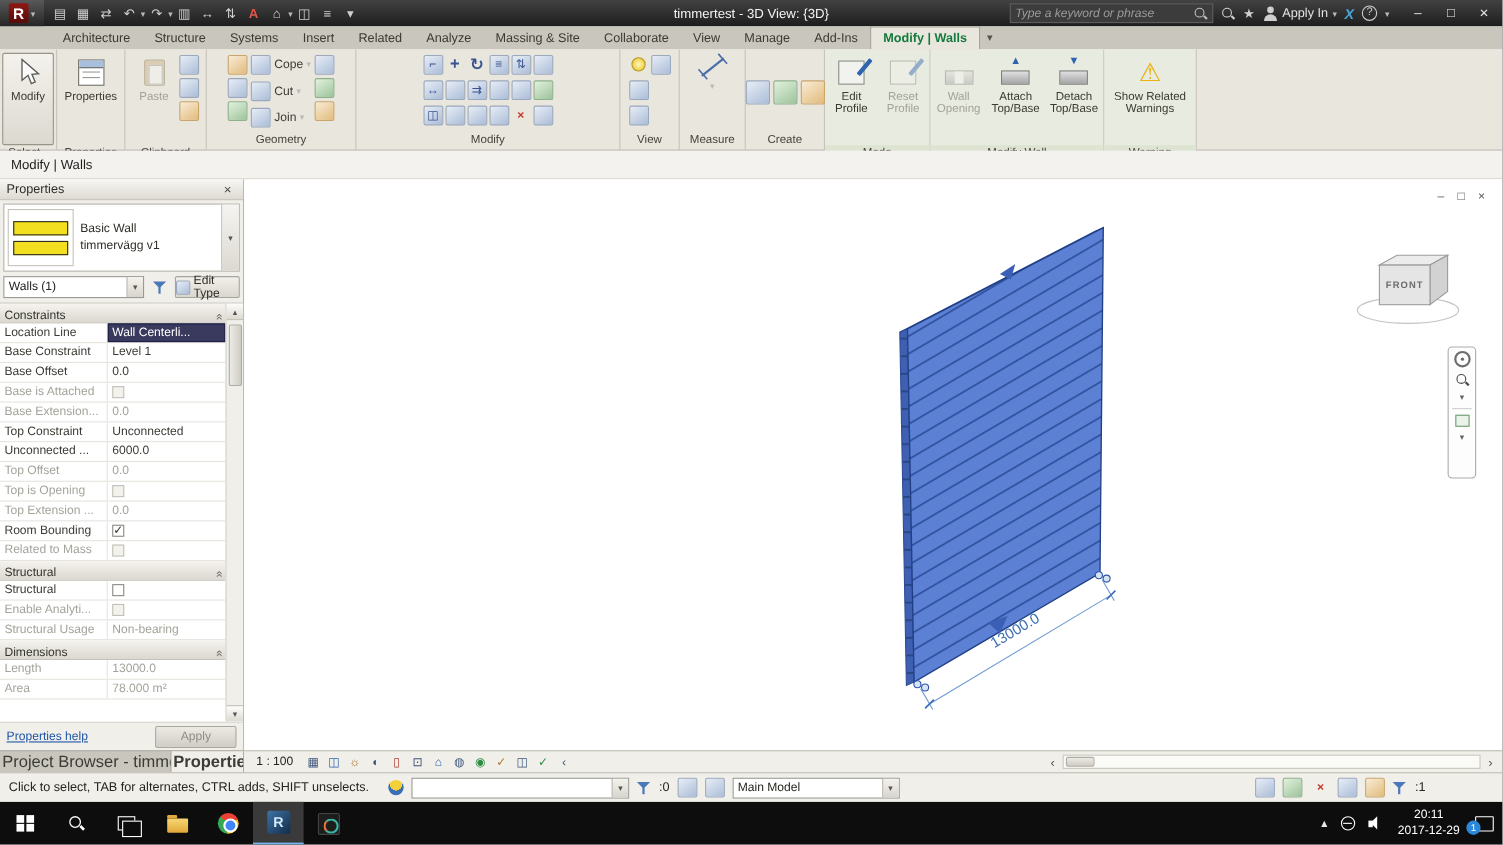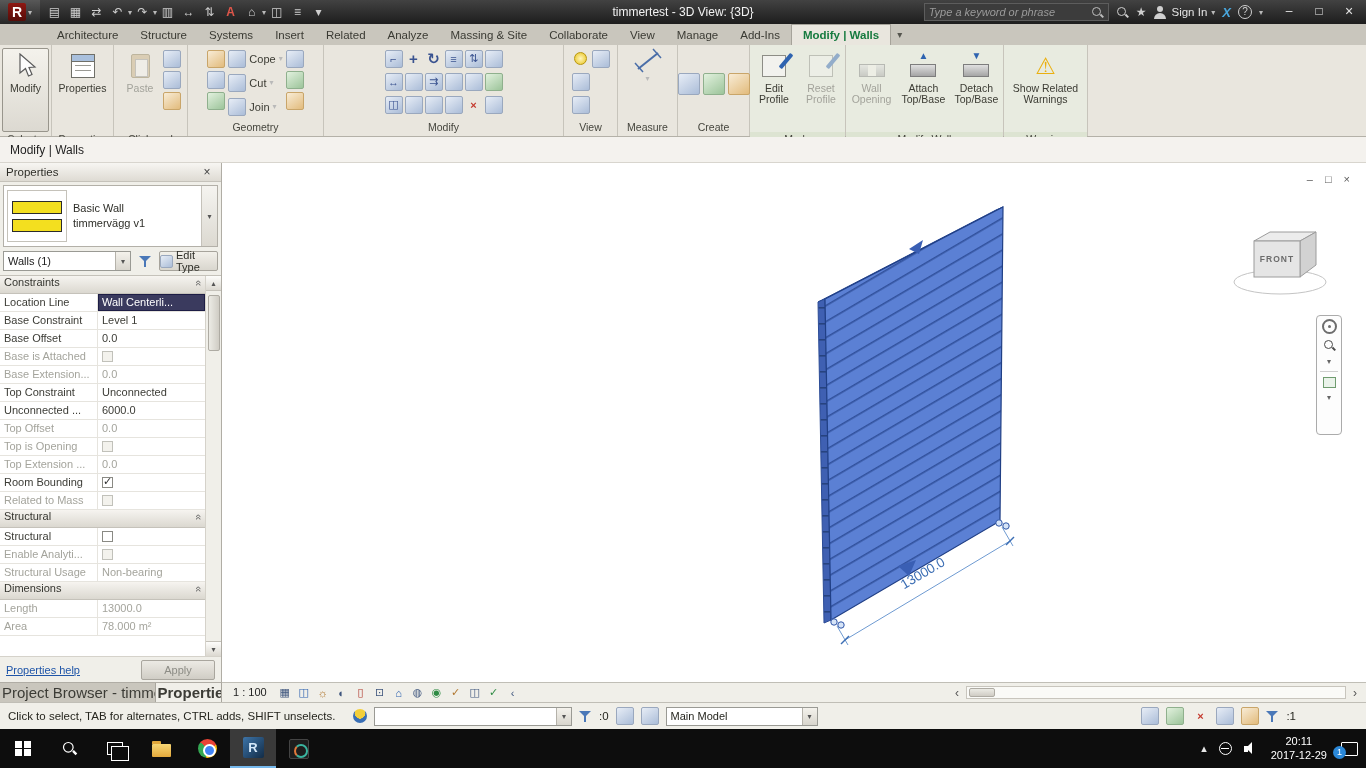--- a/index.html
+++ b/index.html
@@ -98,21 +98,21 @@
 .combo{height:20px;background:#fff;border:1px solid #9a9a94;display:flex;align-items:center;font-size:11px;padding-left:4px;position:relative}
 .combo .dbtn{margin-left:auto;width:15px;height:100%;background:linear-gradient(#f4f2ec,#d8d5cd);border-left:1px solid #b5b2aa;
   display:flex;align-items:center;justify-content:center;font-size:8px;color:#555}
 .iconbtn{width:22px;height:20px;border:1px solid transparent;display:flex;align-items:center;justify-content:center}
 .funnel{width:13px;height:13px;position:relative;display:inline-block}
 .funnel::before{content:"";position:absolute;left:0;top:1px;border-left:6px solid transparent;border-right:6px solid transparent;border-top:6px solid #4a78b8}
 .funnel::after{content:"";position:absolute;left:5px;top:6px;width:2px;height:6px;background:#4a78b8}
 .etbtn{height:20px;flex:1;background:linear-gradient(#f2f0ea,#d9d6ce);border:1px solid #a7a49c;border-radius:2px;
   display:flex;align-items:center;justify-content:center;gap:3px;font-size:11px;color:#2e2e28}
 .pgrid{flex:1;background:#fff;border-top:1px solid #c5c2ba;position:relative;padding-right:16px;overflow:hidden}
-.psec{height:18px;background:linear-gradient(#f6f4f0,#dbd8d0);border-bottom:1px solid #c5c2ba;display:flex;align-items:flex-start;padding:0 4px;font-size:11px;color:#35352f}
+.psec{height:18px;background:linear-gradient(#f6f4f0,#dbd8d0);border-bottom:1px solid #c5c2ba;display:flex;align-items:flex-end;padding:0 4px;font-size:11px;color:#35352f}
 .chev{margin-left:auto;transform:rotate(90deg);font-size:11px;color:#666;letter-spacing:-2px}
 .prow{height:18px;display:flex;border-bottom:1px solid #e6e4de;font-size:11px;align-items:stretch}
 .plab{width:98px;padding:2px 4px;color:#3c3c36;border-right:1px solid #e6e4de;white-space:nowrap;overflow:hidden}
 .pvalcell{flex:1;padding:2px 4px;color:#3c3c36;white-space:nowrap;overflow:hidden}
 .pvalcell.sel{background:#3a3a5e;color:#fff;border:1px solid #1d1d45;padding:1px 3px}
 .dis{color:#a4a49c}
 .cb{width:11px;height:11px;border:1px solid #8a8a84;background:#fff;display:inline-block;position:relative;top:1px}
 .cb.dis{border-color:#c1c1ba;background:#f3f2ed}
 .cb.checked::after{content:"✓";position:absolute;left:0;top:-3px;font-size:11px;color:#2e2e2e}
 .pscroll{position:absolute;right:0;top:0;bottom:0;width:16px;background:#f0efe9;border-left:1px solid #d5d2ca;display:flex;flex-direction:column;align-items:center}
@@ -218,21 +218,21 @@
     <div class="tb-title">timmertest - 3D View: {3D}</div>
     <div class="tb-right">
       <div class="search">
         <input placeholder="Type a keyword or phrase" style="">
         <span class="cmag" style="color:#bdbdbd"></span>
       </div>
       <span class="cmag ti"></span>
       <span class="ti">★</span>
       <div class="signin">
         <span class="person"></span>
-        <span>Sign In</span>
+        <span>Apply In</span>
         <span class="dd">▾</span>
       </div>
       <span class="xlogo">X</span>
       <span class="helpc">?</span>
       <span class="dd">▾</span>
       <div class="winbtns">
         <span class="wb">–</span>
         <span class="wb">□</span>
         <span class="wb close">×</span>
       </div>

